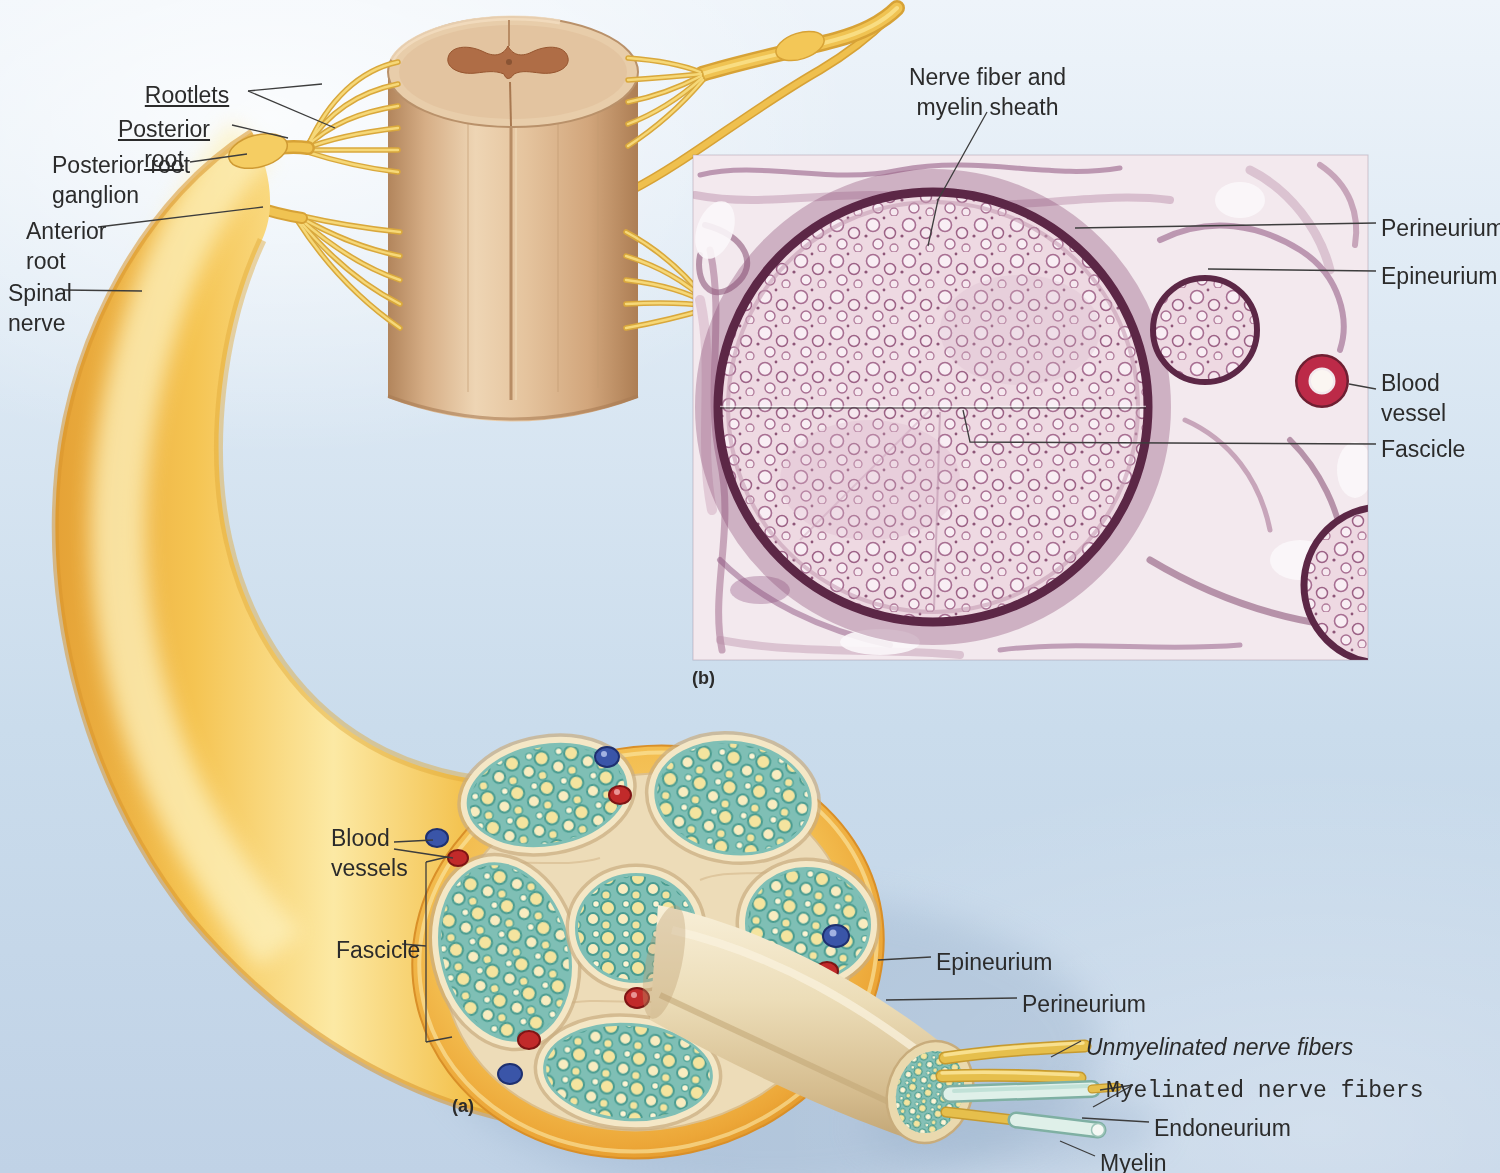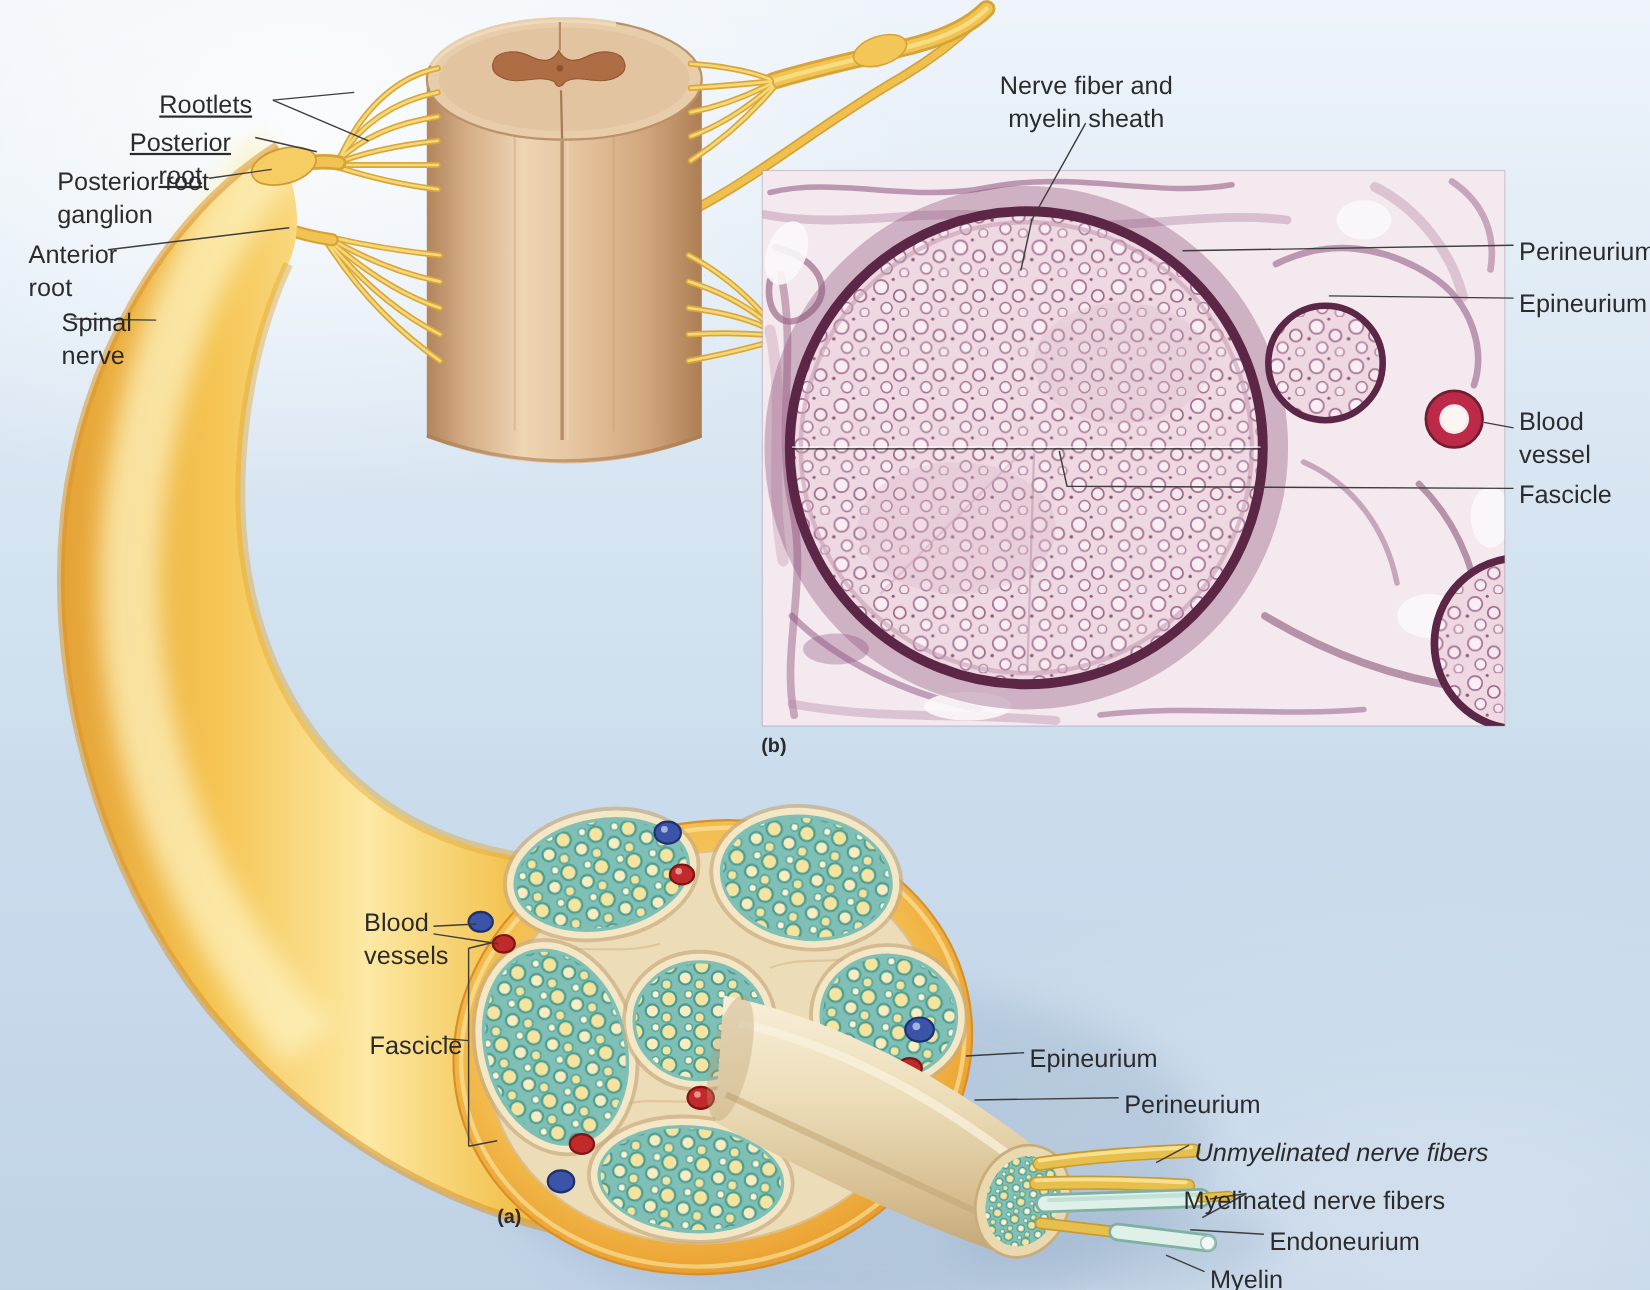--- a/index.html
+++ b/index.html
@@ -380,37 +380,37 @@
     <path d="M1095,1156 L1060,1141"></path>
   </g>
 </svg>
 
 <div class="lbl right" style="left:132px; top:80px;  width:110px;">Rootlets</div>
 <div class="lbl right" style="left:96px;  top:114px; width:136px;">Posterior root</div>
 <div class="lbl" style="left:52px;  top:150px;">Posterior root
 ganglion</div>
 <div class="lbl" style="left:26px;  top:216px;">Anterior
 root</div>
-<div class="lbl" style="left:8px;   top:278px;margin-left:48px;">Spinal
+<div class="lbl" style="left:8px;   top:278px;">Spinal
 nerve</div>
 
 <div class="lbl center" style="left:905px; top:62px; width:165px;">Nerve fiber and
 myelin sheath</div>
 <div class="lbl" style="left:1381px; top:213px;">Perineurium</div>
 <div class="lbl" style="left:1381px; top:261px;">Epineurium</div>
 <div class="lbl" style="left:1381px; top:368px;">Blood
 vessel</div>
 <div class="lbl" style="left:1381px; top:434px;">Fascicle</div>
 <div class="lbl bold" style="left:692px; top:667px;">(b)</div>
 
 <div class="lbl" style="left:331px; top:823px;">Blood
 vessels</div>
 <div class="lbl" style="left:336px; top:935px;">Fascicle</div>
 <div class="lbl bold" style="left:452px; top:1095px;">(a)</div>
 
 <div class="lbl" style="left:936px;  top:947px;">Epineurium</div>
 <div class="lbl" style="left:1022px; top:989px;">Perineurium</div>
 <div class="lbl" style="left:1086px; top:1032px;font-style:italic;">Unmyelinated nerve fibers</div>
-<div class="lbl" style="left:1076px; top:1076px;">Myelinated nerve fibers</div>
+<div class="lbl" style="left:1106px; top:1076px;font-family:Liberation Mono, monospace;">Myelinated nerve fibers</div>
 <div class="lbl" style="left:1154px; top:1113px;">Endoneurium</div>
 <div class="lbl" style="left:1100px; top:1148px;text-align:right;">Myelin</div>
 
 </div>
 
 </body></html>

